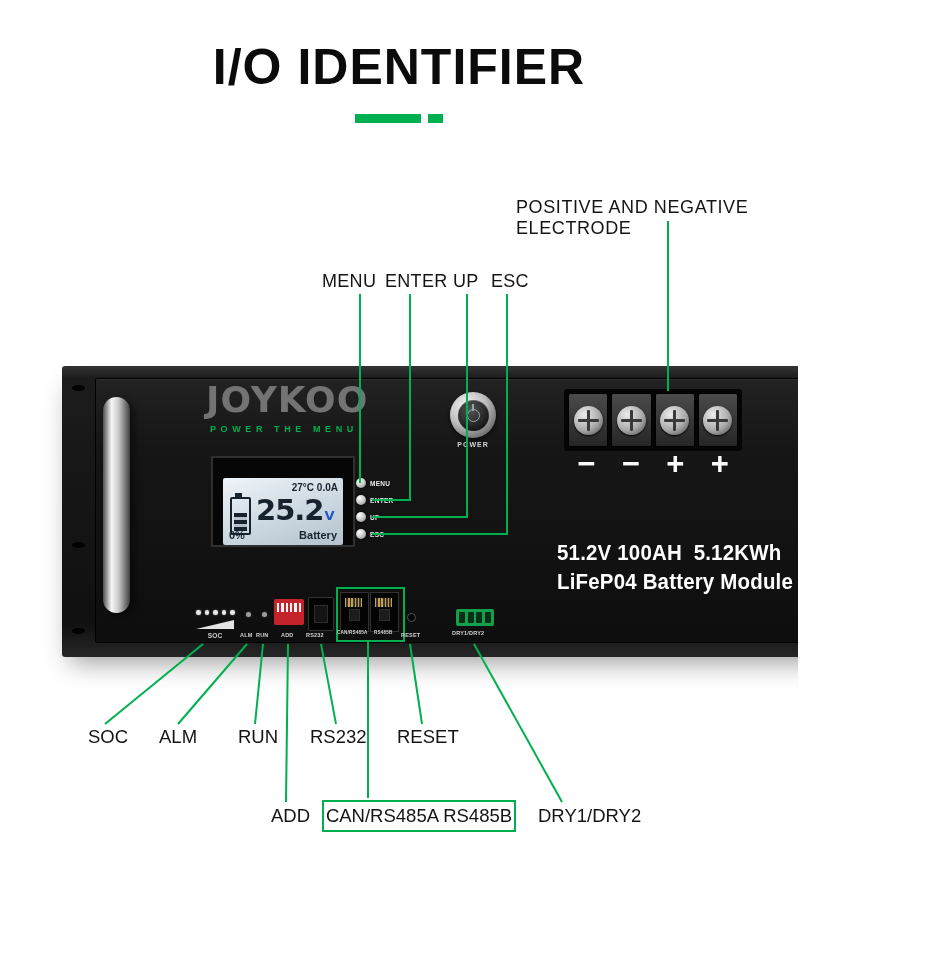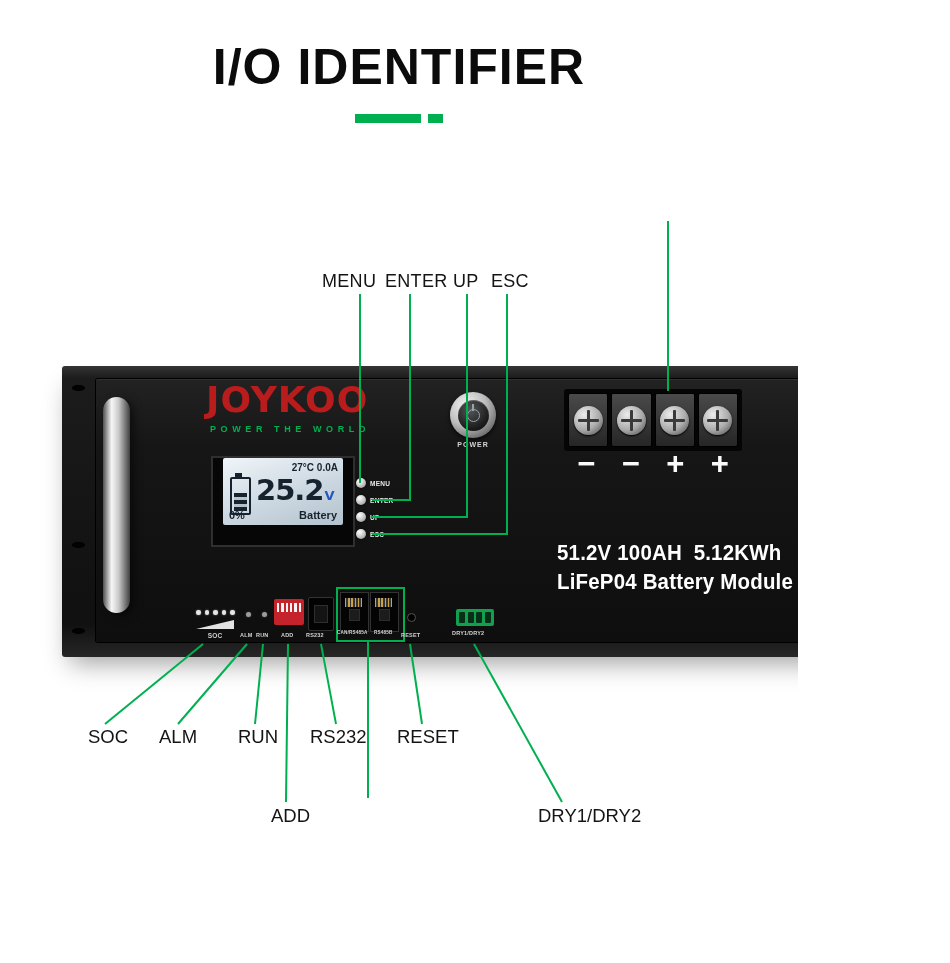--- a/index.html
+++ b/index.html
@@ -31,25 +31,25 @@
   
   .stub{position:absolute;width:34px;height:13px;border-radius:4px;background:linear-gradient(180deg,#f0f0f0,#9a9a9a 60%,#5c5c5c)}
   .lt{left:124px;top:406px}.lb{left:124px;top:592px}
   .rt{left:792px;top:406px}.rb{left:792px;top:592px}
   .grip{position:absolute;width:27px;height:216px;border-radius:14px;
     background:linear-gradient(90deg,#4f4f4f,#f7f7f7 32%,#c9c9c9 58%,#707070 85%,#3f3f3f)}
   .grip-l{left:103px;top:397px;box-shadow:4px 3px 8px rgba(0,0,0,.5)}
   .grip-r{left:820px;top:397px;box-shadow:-4px 3px 8px rgba(0,0,0,.5)}
 
   
-  .brand{position:absolute;left:206px;top:379px;font-family:"DejaVu Sans",sans-serif;font-size:36px;font-weight:800;letter-spacing:1px;color:#b91c1c}
+  .brand{position:absolute;left:206px;top:379px;font-family:"DejaVu Sans",sans-serif;font-size:36px;font-weight:800;letter-spacing:1px;color:#737373}
   .tagline{position:absolute;left:210px;top:424px;font-size:9px;font-weight:700;letter-spacing:4.6px;color:#00B050}
 
   
-  .lcd{position:absolute;left:211px;top:456px;width:144px;height:91px;background:#060606;border:2px solid #2f2f2f;border-radius:0;box-sizing:border-box;display:flex;align-items:flex-start;justify-content:center}
+  .lcd{position:absolute;left:211px;top:456px;width:144px;height:91px;background:#060606;border:2px solid #2f2f2f;border-radius:0;box-sizing:border-box;display:flex;align-items:flex-end;justify-content:center}
   .lcd-screen{position:relative;width:120px;height:67px;border-radius:2px;background:linear-gradient(160deg,#f0f5f9 0,#ccd8e1 55%,#b3c2cd 100%);color:#16222e}
   .lcd-status{position:absolute;top:4px;right:5px;font-size:10px;font-weight:700}
   .lcd-batt{position:absolute;left:7px;top:19px;width:17px;height:34px;border:2px solid #16222e;border-radius:2px}
   .lcd-batt::before{content:"";position:absolute;left:3px;top:-6px;width:7px;height:4px;background:#16222e}
   .lcd-batt i{position:absolute;left:2px;right:2px;bottom:2px;height:18px;background:repeating-linear-gradient(180deg,#16222e 0 4px,rgba(22,34,46,.15) 4px 7px)}
   .lcd-volt{position:absolute;left:33px;top:15px;font-size:29px;font-weight:700;letter-spacing:-1px;font-family:"DejaVu Sans",sans-serif}
   .lcd-volt em{font-style:normal;font-size:13px;font-weight:700;color:#2257C4;margin-left:1px}
   .lcd-bottom{position:absolute;left:6px;right:6px;bottom:4px;display:flex;justify-content:space-between;font-size:11px;font-weight:700}
 
   
@@ -119,20 +119,21 @@
 <body>
 
 <div class="stage">
 
   <h1 class="title">I/O IDENTIFIER</h1>
   <div class="underline">
     <span class="bar bar-long"></span>
     <span class="bar bar-short"></span>
   </div>
 
+  <div class="tc c-electrode">POSITIVE AND NEGATIVE ELECTRODE</div>
   <div class="tc c-menu">MENU</div>
   <div class="tc c-enter">ENTER</div>
   <div class="tc c-up">UP</div>
   <div class="tc c-esc">ESC</div>
 
   <div class="chassis">
     <span class="hole h1"></span>
     <span class="hole h2"></span>
     <span class="hole h3"></span>
     <span class="hole h4"></span>
@@ -144,21 +145,21 @@
   <span class="stub lb"></span>
   <span class="stub rt"></span>
   <span class="stub rb"></span>
 
   <div class="panel"></div>
 
   <span class="grip grip-l"></span>
   <span class="grip grip-r"></span>
 
   <div class="brand">JOYKOO</div>
-  <div class="tagline">POWER THE WORLD</div>
+  <div class="tagline">POWER THE MENU</div>
 
   <div class="lcd">
     <div class="lcd-screen">
       <div class="lcd-status">27°C 0.0A</div>
       <div class="lcd-batt">
           <i></i>
         </div>
       <div class="lcd-volt"><span>25.2</span><em>V</em></div>
       <div class="lcd-bottom">
         <span>0%</span>
@@ -287,15 +288,18 @@
       <path d="M474 644 L562 802"></path>
     </g>
   </svg>
 
   <div class="bl bl-soc">SOC</div>
   <div class="bl bl-alm">ALM</div>
   <div class="bl bl-run">RUN</div>
   <div class="bl bl-rs232">RS232</div>
   <div class="bl bl-reset">RESET</div>
   <div class="bl bl-add">ADD</div>
+  <div class="canbox">
+    <span>CAN/RS485A RS485B</span>
+  </div>
   <div class="bl bl-dry">DRY1/DRY2</div>
 
 </div>
 
 </body></html>

